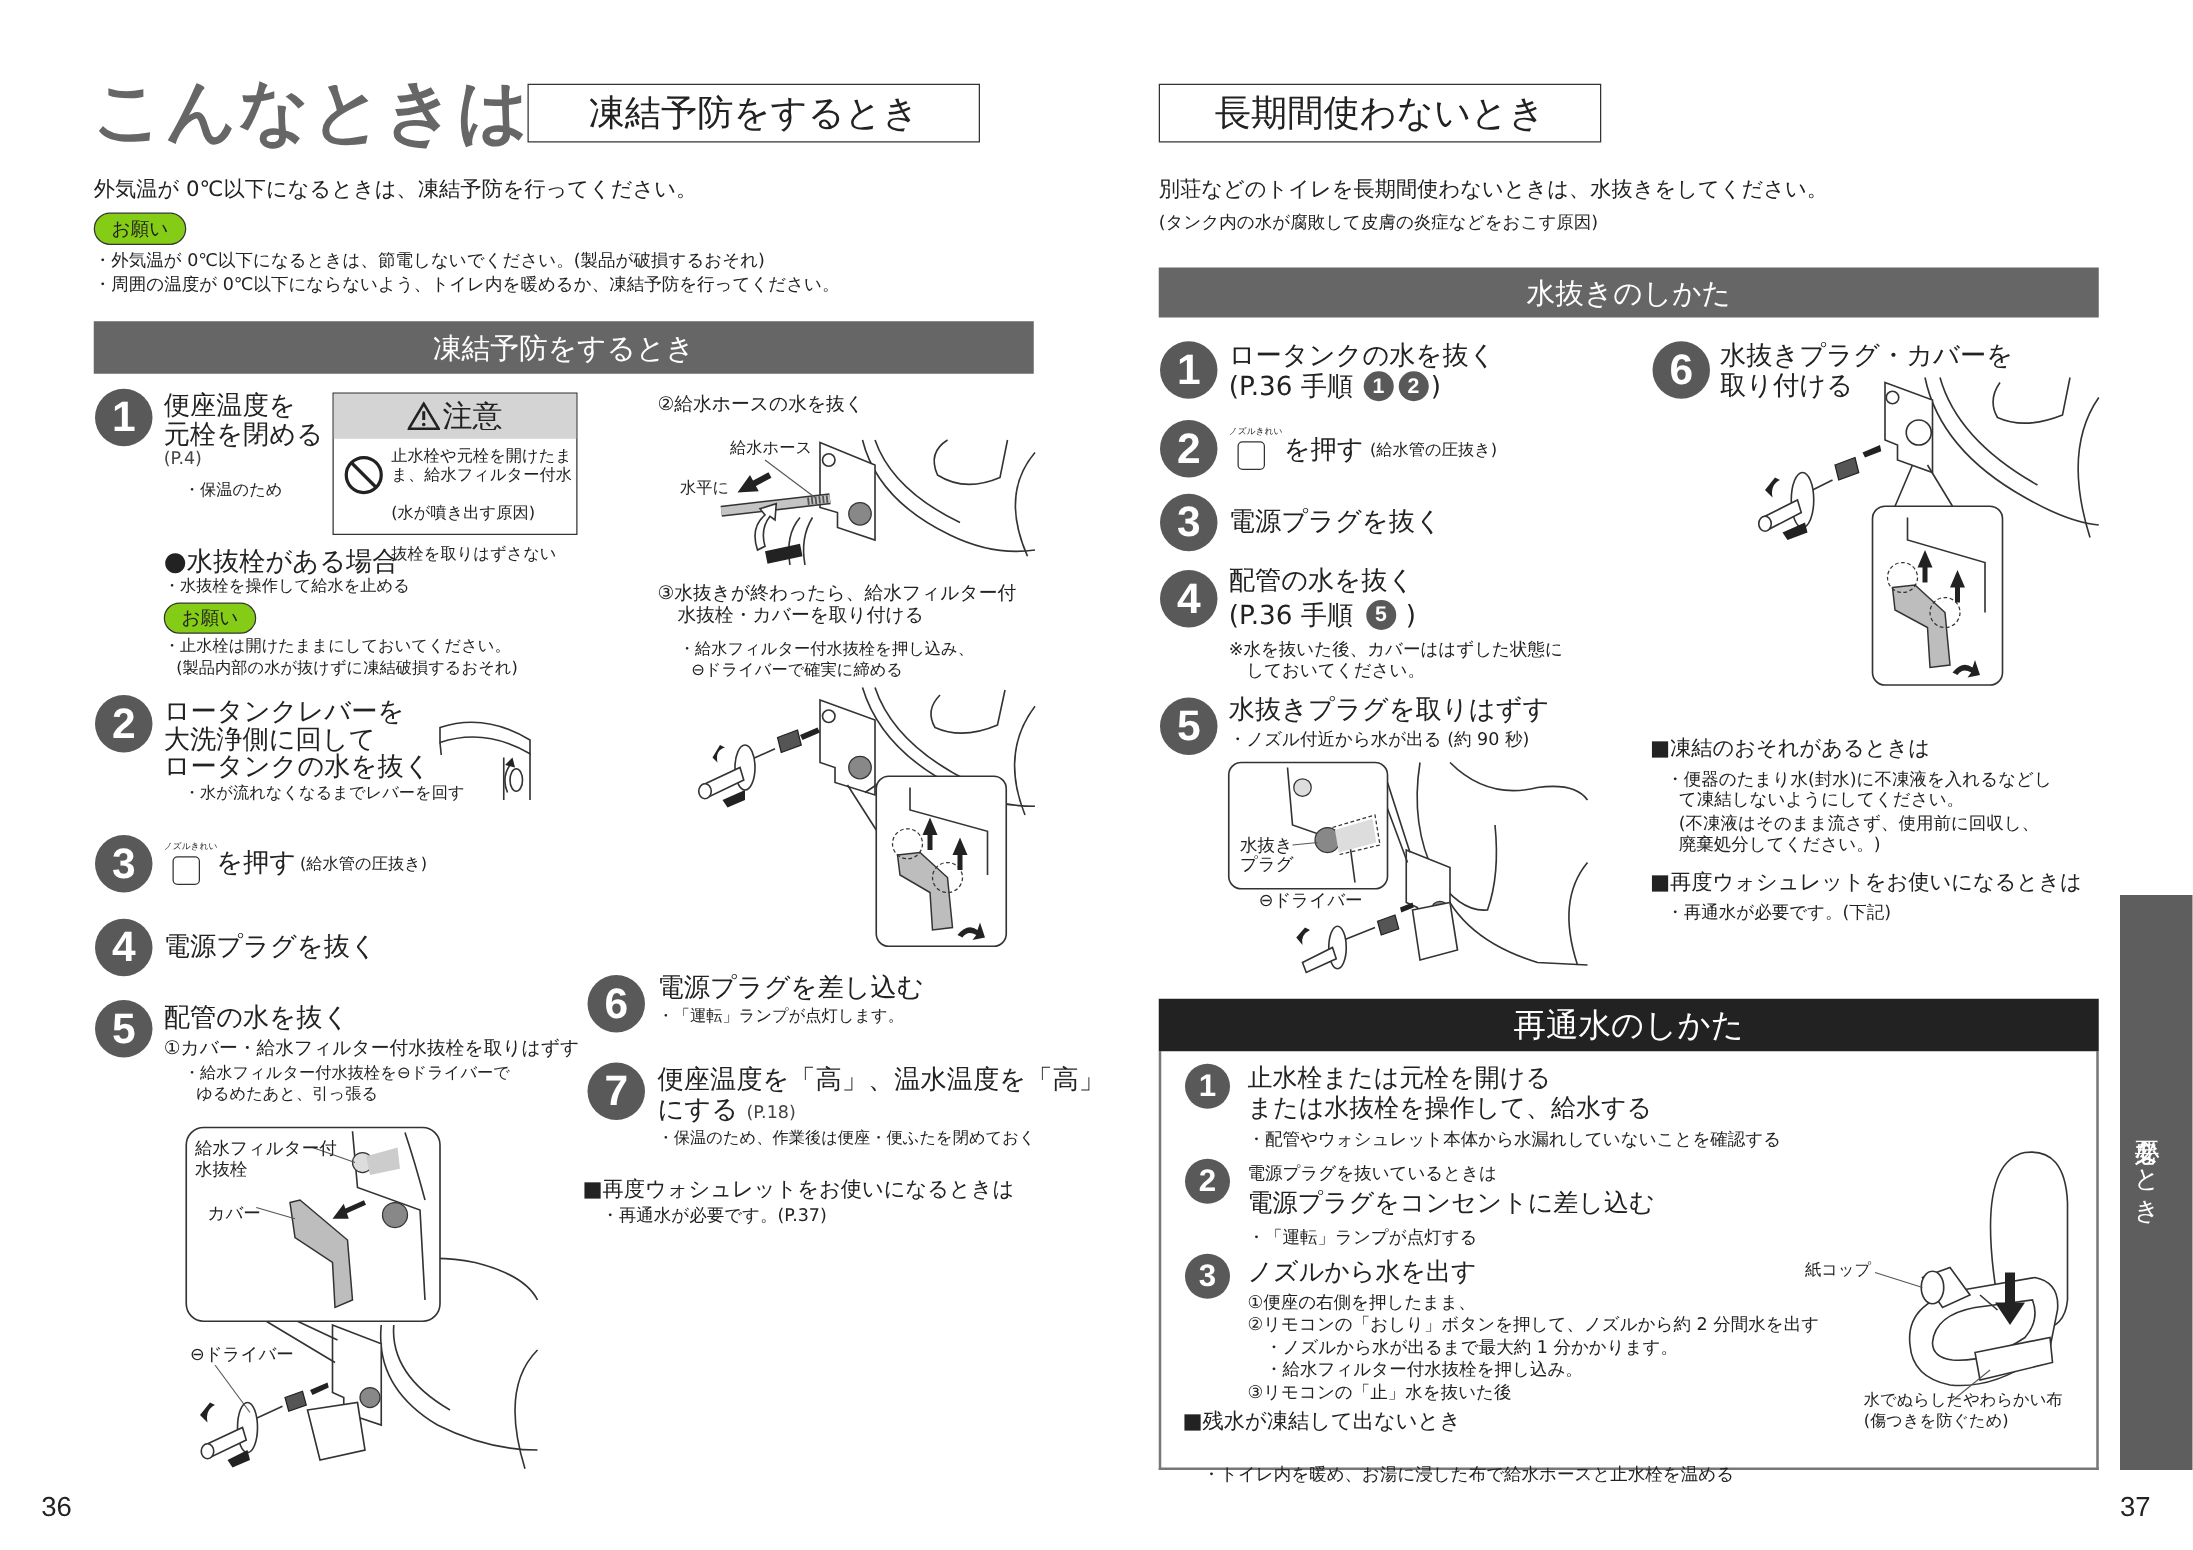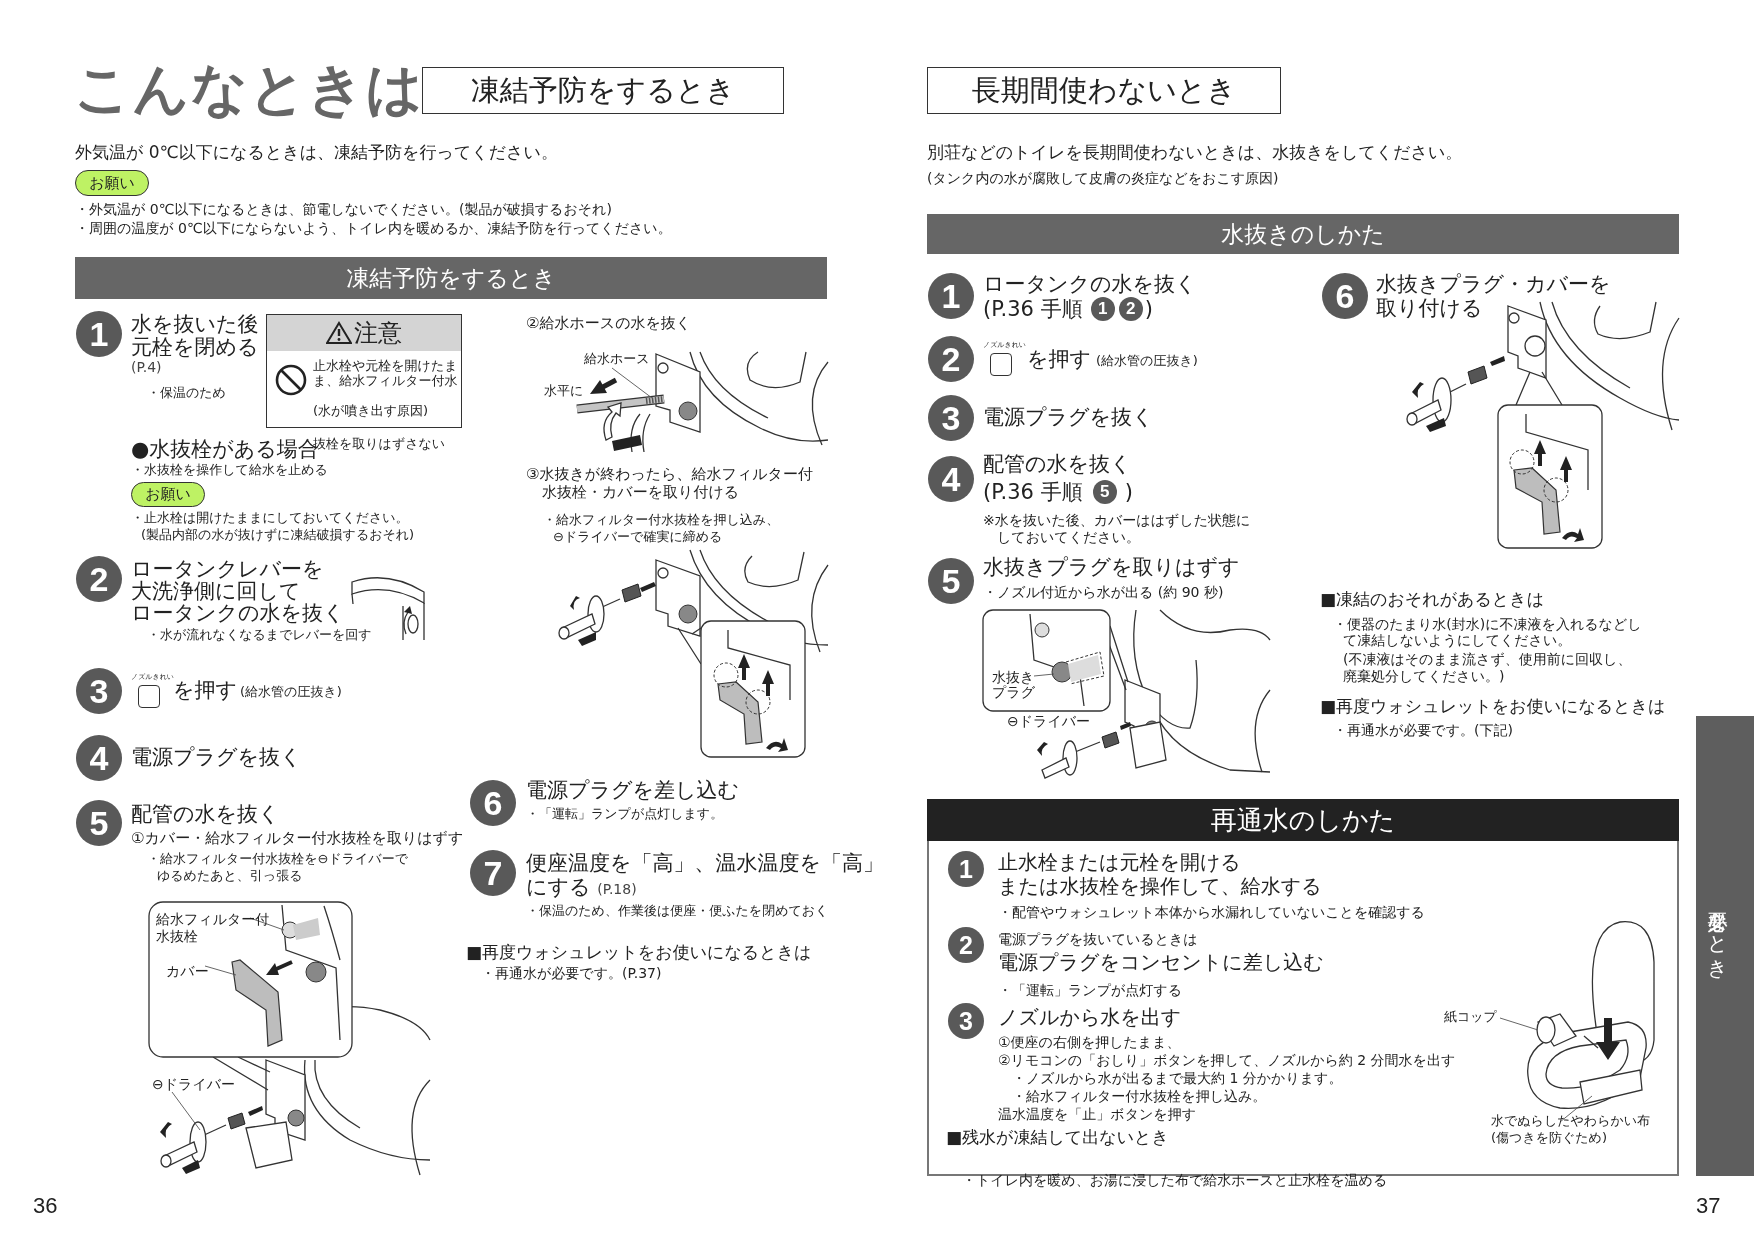--- a/index.html
+++ b/index.html
@@ -10,21 +10,21 @@
   .f13 { font-size:13px; } .f14 { font-size:14px; } .f15 { font-size:15px; }
   .f17 { font-size:17px; } .f20 { font-size:20px; } .f21 { font-size:21px; }
   .ref { color:#444; font-size:14px; }
   .main-title { position:absolute; left:74px; top:52px; font-size:56px; font-weight:bold; color:#666;
                 letter-spacing:1px; z-index:2; white-space:nowrap; }
   .boxtitle { position:absolute; border:1.5px solid #333; box-sizing:border-box; display:flex;
               align-items:center; justify-content:center; font-size:29px; z-index:2; background:#fff; }
   .bar { position:absolute; display:flex; align-items:center; justify-content:center; color:#fff;
          font-size:23px; z-index:2; }
   .pill { position:absolute; border:1.5px solid #333; border-radius:13px; box-sizing:border-box;
-          display:flex; align-items:center; justify-content:center; font-size:15px; z-index:2; background:#bef264; }
+          display:flex; align-items:center; justify-content:center; font-size:15px; z-index:2; background:#84cc16; }
   .num { position:absolute; width:46px; height:46px; border-radius:50%; background:#595959; color:#fff;
          font-family:"Liberation Sans", sans-serif; font-weight:bold; font-size:34px; line-height:46px;
          text-align:center; z-index:2; }
   .num.sm { width:36px; height:36px; line-height:36px; font-size:25px; }
   .mini { display:inline-block; width:24px; height:24px; border-radius:50%; background:#595959; color:#fff;
           font-family:"Liberation Sans", sans-serif; font-weight:bold; font-size:17px; line-height:24px;
           text-align:center; margin:0 2px; }
   .caution { position:absolute; left:266px; top:314px; width:196px; height:114px; border:1.5px solid #333;
              box-sizing:border-box; z-index:2; background:#fff; }
   .caution-head { height:36px; background:#d4d4d4; display:flex; align-items:center; justify-content:center;
@@ -205,21 +205,21 @@
 <div class="boxtitle" style="left:422px;top:67px;width:362px;height:47px;">凍結予防をするとき</div>
 
 <div class="t f17" style="left:75px;top:143px;">外気温が 0℃以下になるときは、凍結予防を行ってください。</div>
 <div class="pill" style="left:75px;top:170px;width:74px;height:26px;">お願い</div>
 <div class="t f14" style="left:75px;top:201px;">・外気温が 0℃以下になるときは、節電しないでください。(製品が破損するおそれ)</div>
 <div class="t f14" style="left:75px;top:220px;">・周囲の温度が 0℃以下にならないよう、トイレ内を暖めるか、凍結予防を行ってください。</div>
 
 <div class="bar" style="left:75px;top:257px;width:752px;height:42px;background:#666;">凍結予防をするとき</div>
 
 <div class="num" style="left:76px;top:311px;">1</div>
-<div class="t f21" style="left:131px;top:312px;">水を抜いた後</div>
+<div class="t f21" style="left:131px;top:312px;">便座温度を</div>
 <div class="t f21" style="left:131px;top:335px;">元栓を閉める</div>
 <div class="t ref" style="left:131px;top:359px;">(P.4)</div>
 <div class="t f13" style="left:147px;top:386px;">・保温のため</div>
 
 <div class="caution">
   <div class="caution-head">
     <svg width="26" height="24" viewBox="0 0 26 24">
       <path d="M13,2 L25,22 L1,22 Z" fill="none" stroke="#222" stroke-width="2"></path>
       <path d="M13,8 L13,15" stroke="#222" stroke-width="2.4"></path>
       <circle cx="13" cy="18.5" r="1.4" fill="#222"></circle>
@@ -363,21 +363,21 @@
 <div class="t f14" style="left:998px;top:931px;">電源プラグを抜いているときは</div>
 <div class="t f20" style="left:998px;top:951px;">電源プラグをコンセントに差し込む</div>
 <div class="t f14" style="left:998px;top:982px;">・「運転」ランプが点灯する</div>
 
 <div class="num sm" style="left:948px;top:1003px;">3</div>
 <div class="t f20" style="left:998px;top:1006px;">ノズルから水を出す</div>
 <div class="t f14" style="left:998px;top:1034px;">①便座の右側を押したまま、</div>
 <div class="t f14" style="left:998px;top:1052px;">②リモコンの「おしり」ボタンを押して、ノズルから約 2 分間水を出す</div>
 <div class="t f14" style="left:1012px;top:1070px;">・ノズルから水が出るまで最大約 1 分かかります。</div>
 <div class="t f14" style="left:1012px;top:1088px;">・給水フィルター付水抜栓を押し込み。</div>
-<div class="t f14" style="left:998px;top:1106px;">温水温度を「止」ボタンを押す</div>
+<div class="t f14" style="left:998px;top:1106px;">③リモコンの「止」水を抜いた後</div>
 
 <div class="t f17" style="left:946px;top:1128px;">■残水が凍結して出ないとき</div>
 <div class="t f14" style="left:962px;top:1172px;">・トイレ内を暖め、お湯に浸した布で給水ホースと止水栓を温める</div>
 
 <div class="t f13" style="left:1444px;top:1010px;">紙コップ</div>
 <div class="t f13" style="left:1491px;top:1114px;">水でぬらしたやわらかい布</div>
 <div class="t f13" style="left:1491px;top:1131px;">(傷つきを防ぐため)</div>
 
 <div class="side-tab">
   <span>必要なとき</span>

